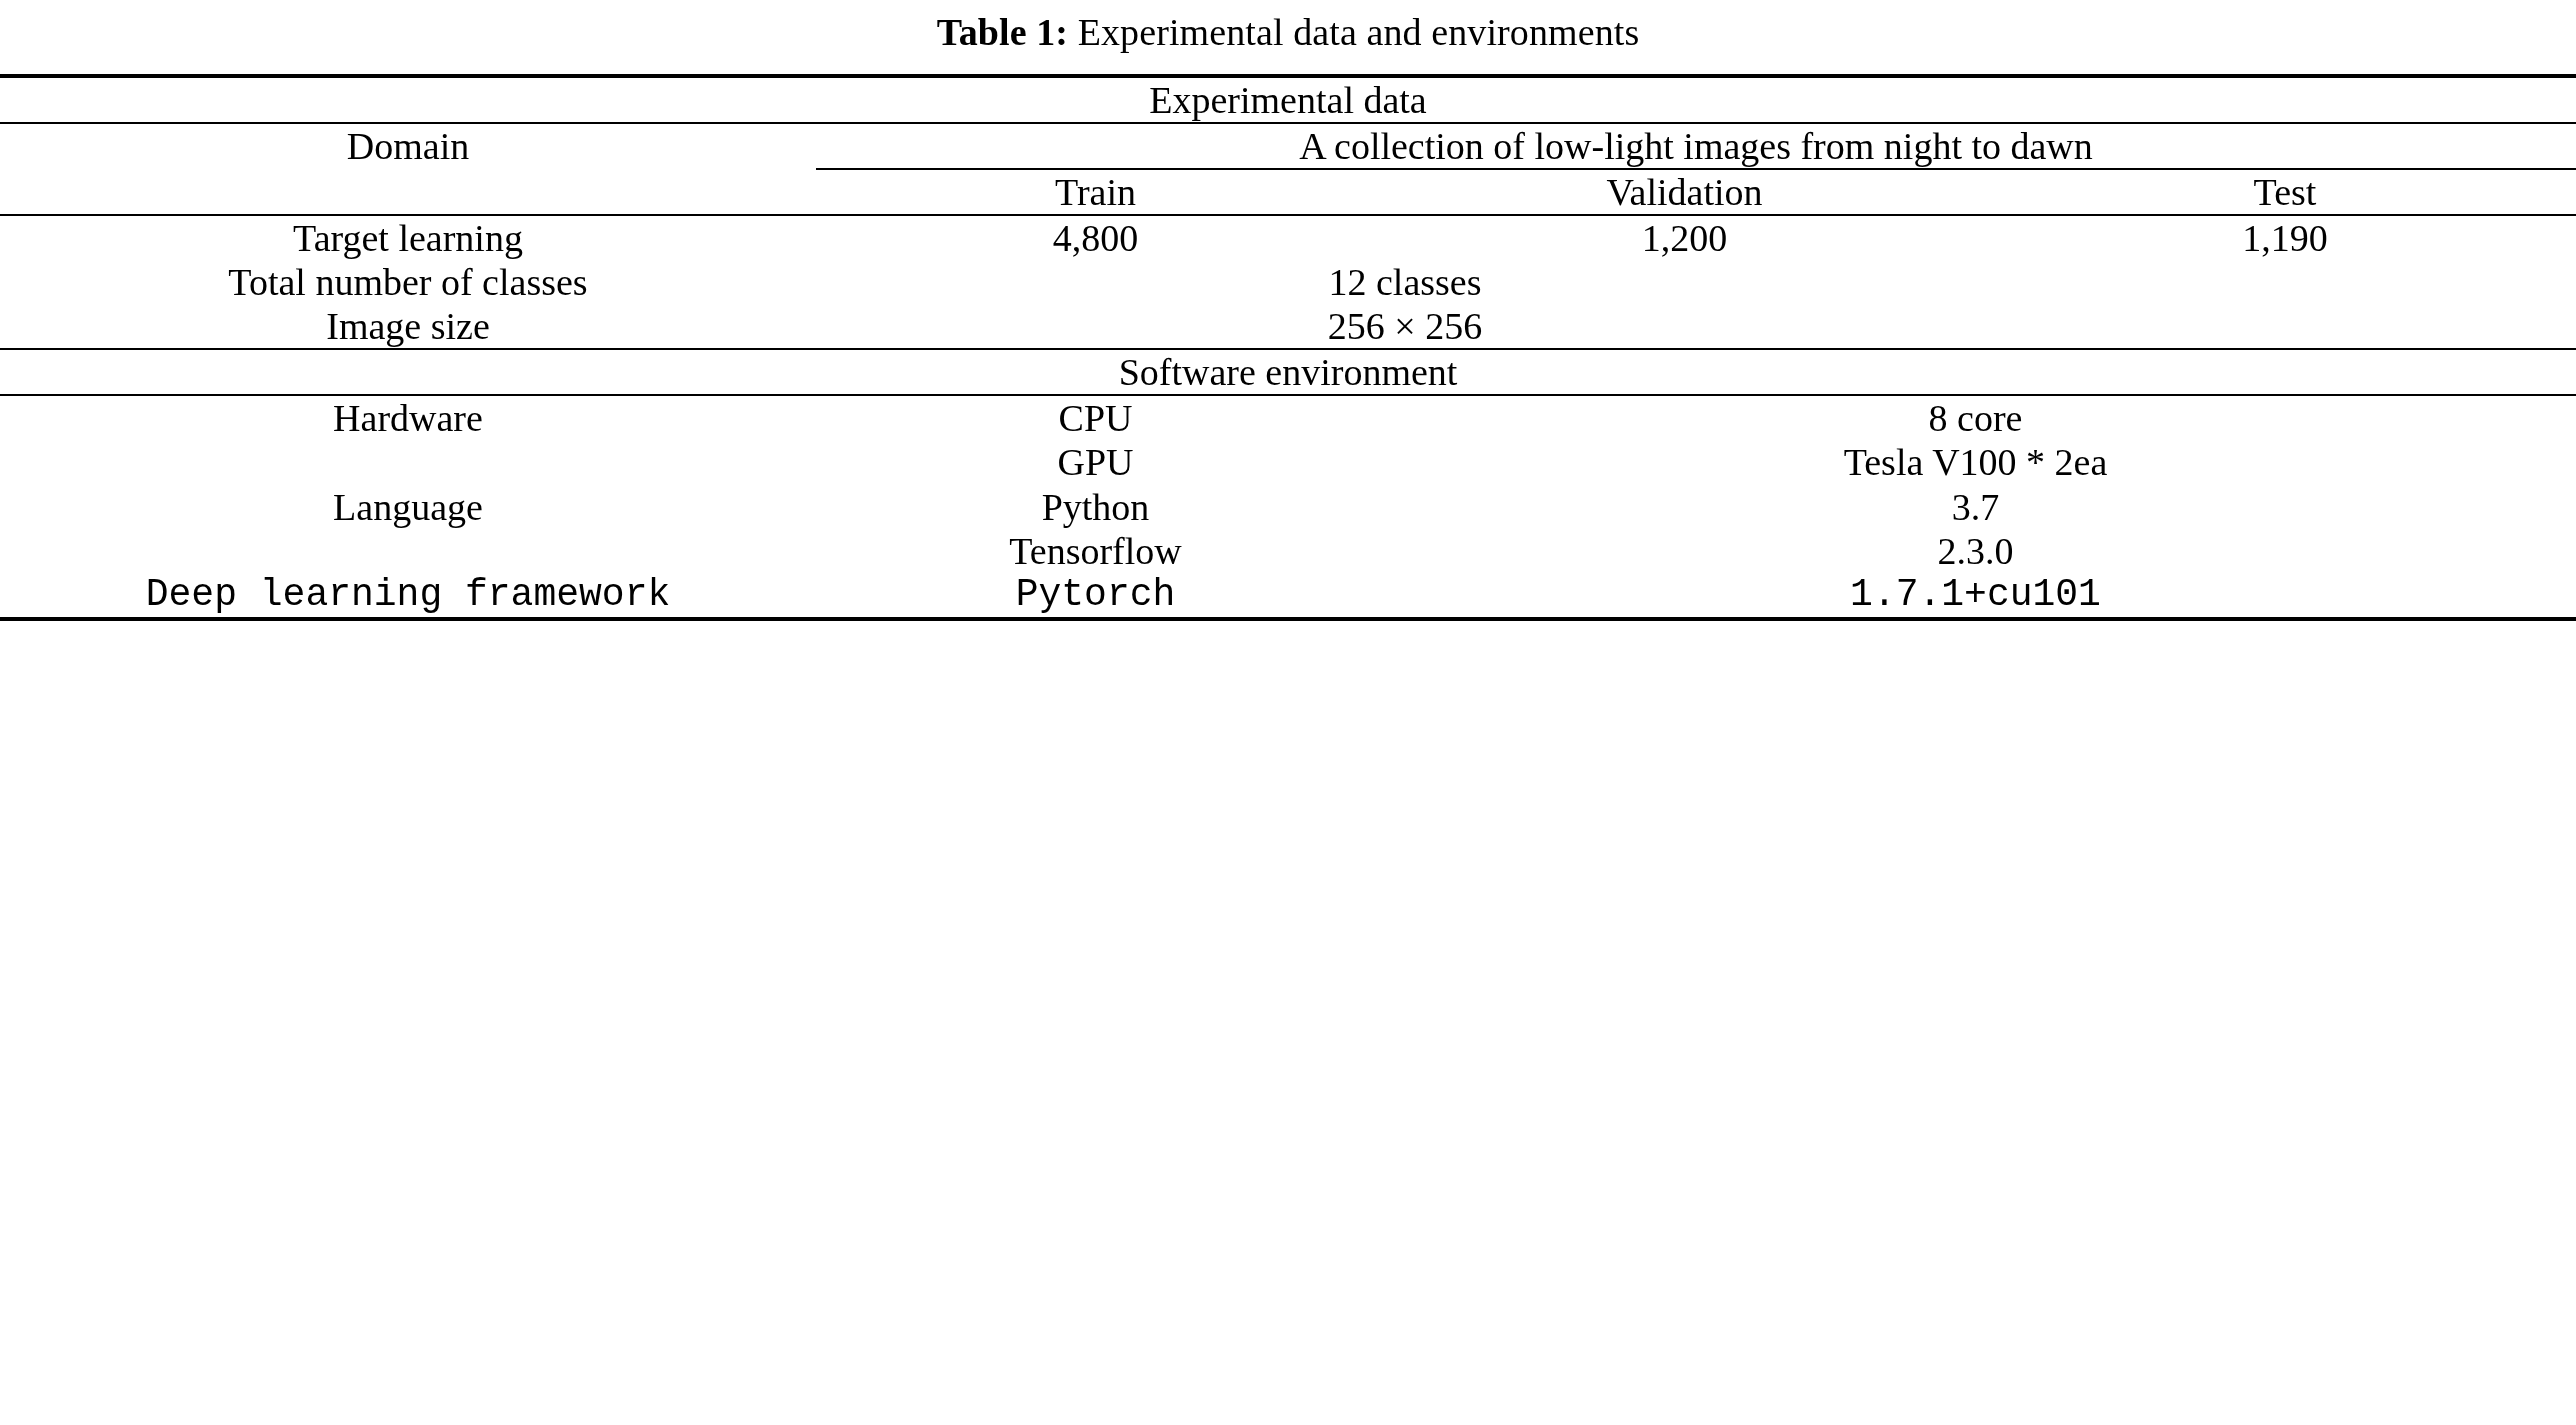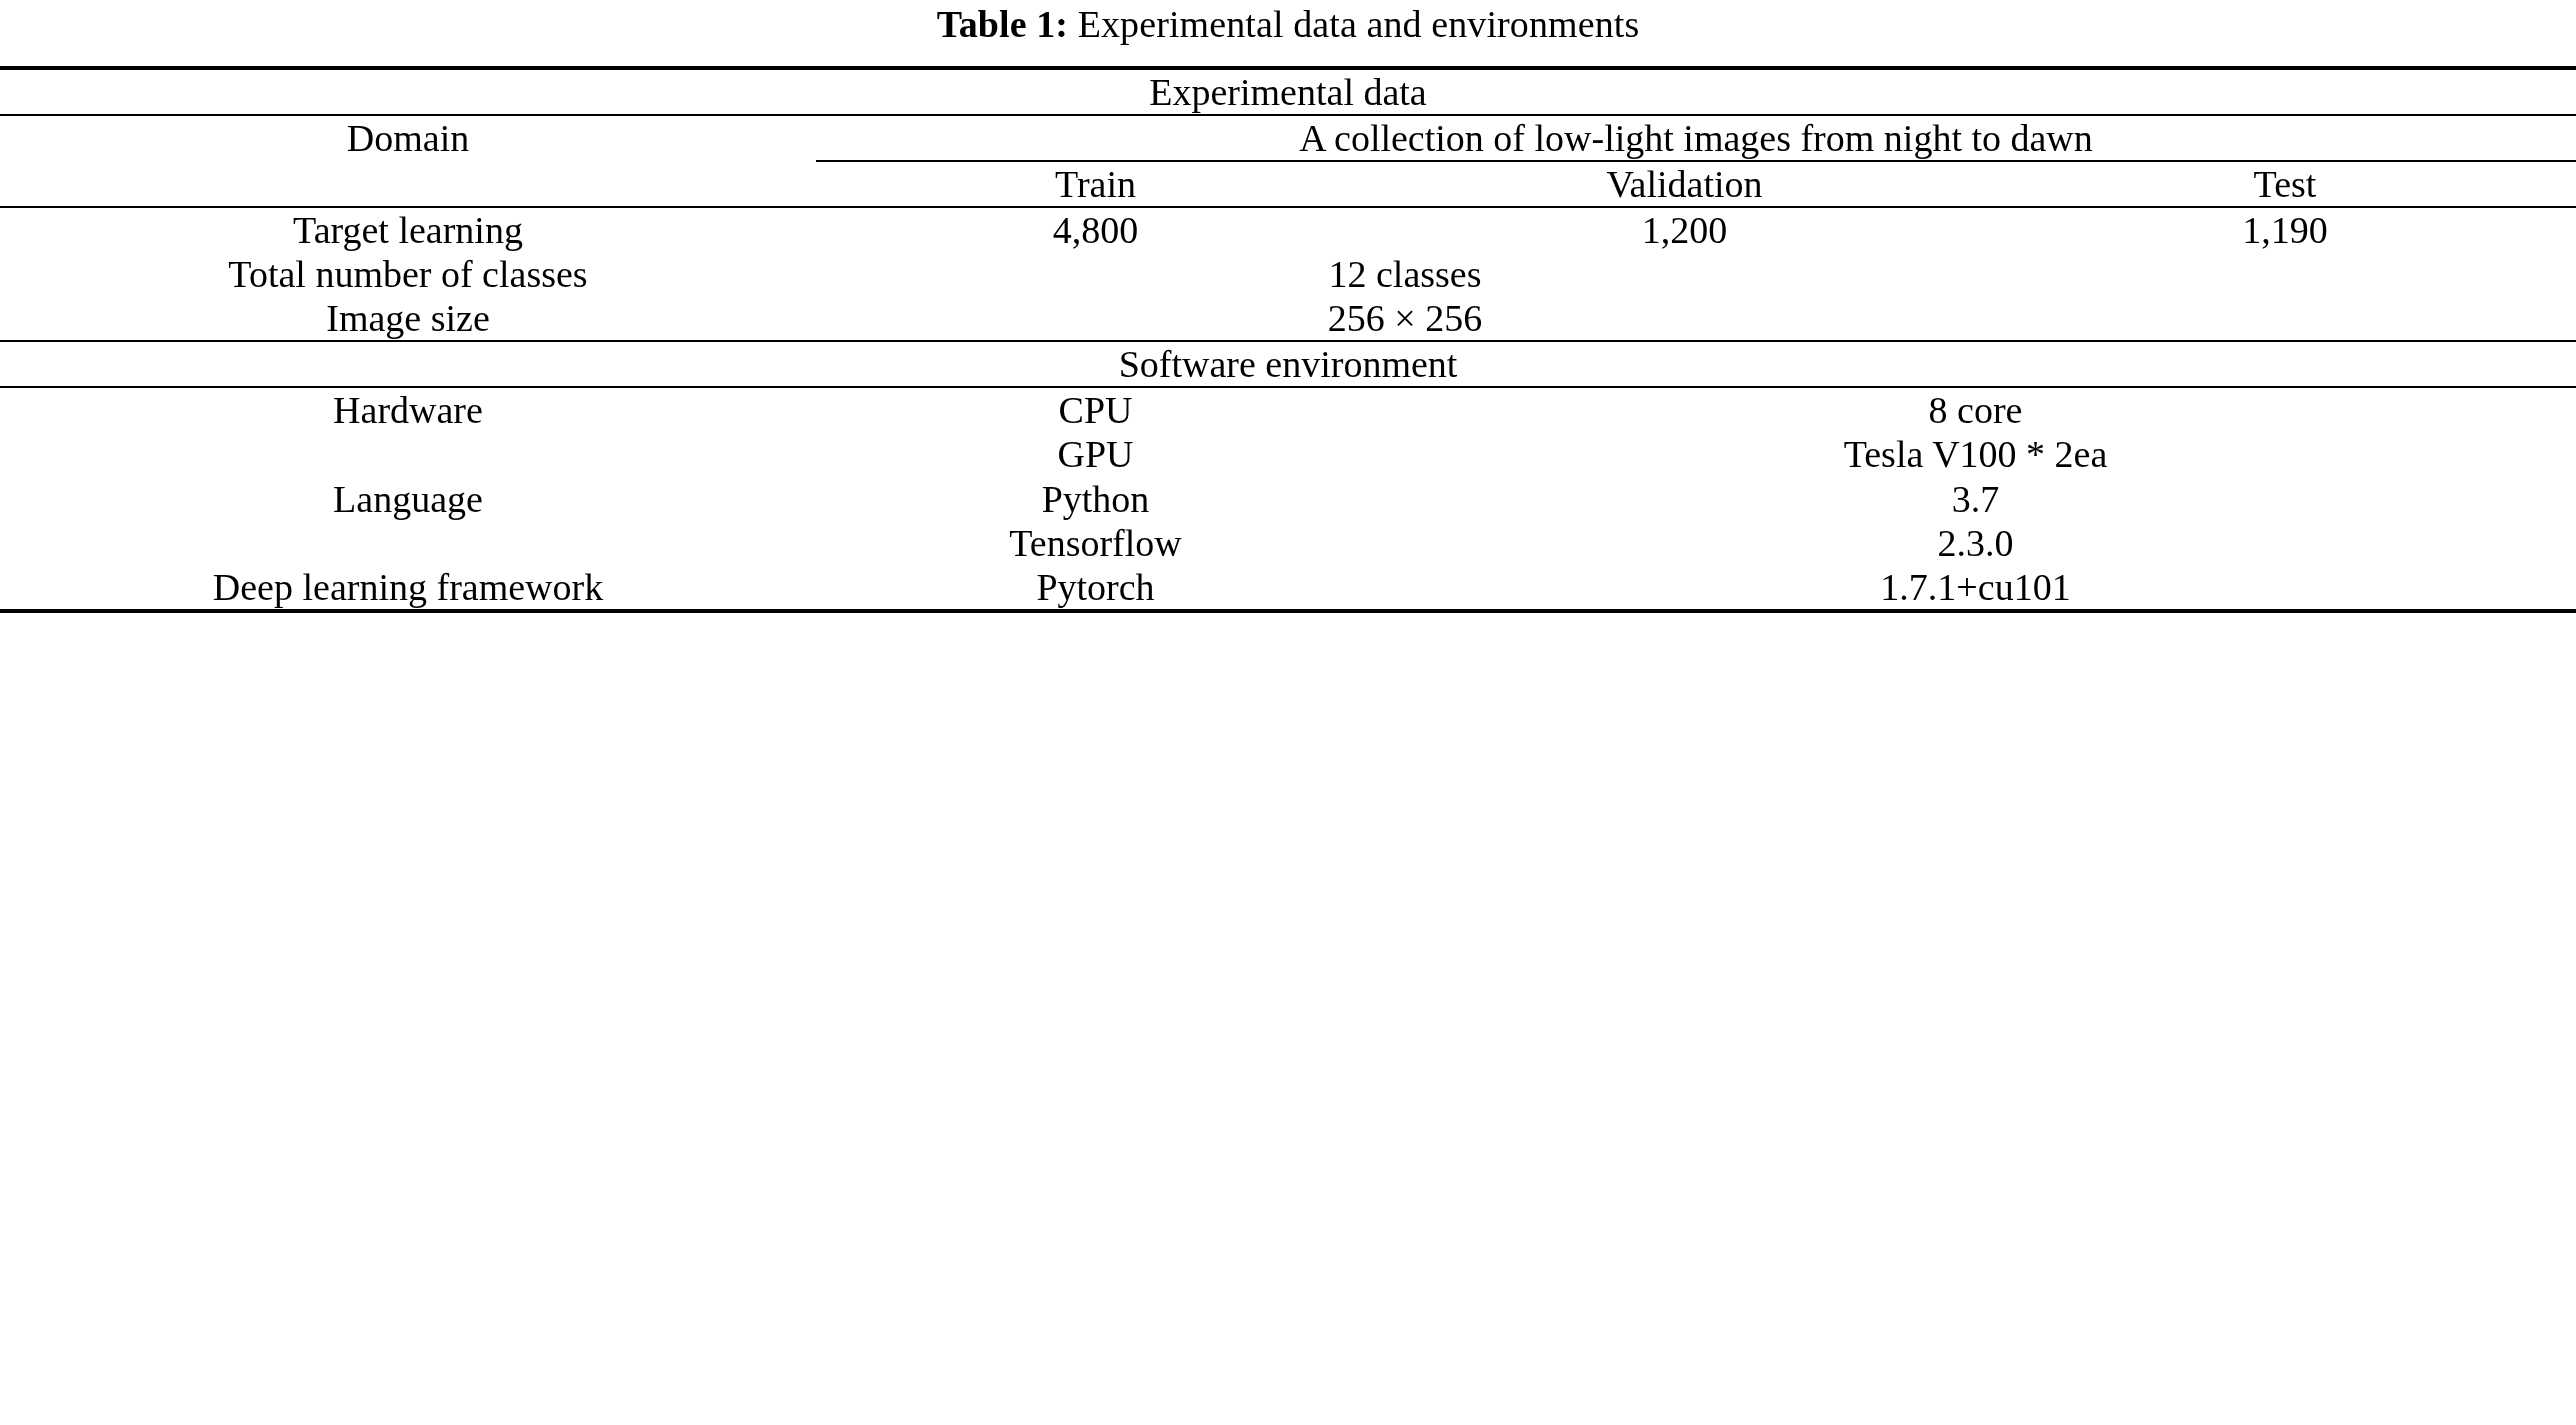--- a/index.html
+++ b/index.html
@@ -9,21 +9,21 @@
   }
   body {
     width: 2576px;
     font-family: "Liberation Serif", "DejaVu Serif", serif;
     color: #000000;
     -webkit-font-smoothing: antialiased;
   }
   .sheet {
     width: 2576px;
     box-sizing: border-box;
-    padding: 2px 0 0 0;
+    padding: 10px 0 0 0;
   }
   .caption {
     text-align: center;
     font-size: 38px;
     line-height: 1.18;
     margin: 0 0 14.5px 0;
     letter-spacing: 0.1px;
   }
   .caption .lbl {
     font-weight: bold;
@@ -34,21 +34,21 @@
     table-layout: fixed;
     font-size: 38px;
     margin-top: 19px;
   }
   table.tbl td {
     padding: 0;
     vertical-align: middle;
   }
   tr.r-top td { border-top: 4.6px solid #000; }
   tr.r-thin td { border-top: 2.6px solid #000; }
-  tr.r-bot td { border-bottom: 4.6px solid #000; }
+  tr.r-bot td { border-bottom: 4.6px solid #000; font-family: Liberation Mono, monospace; }
 
   .cell {
     padding: 11.2px 0 11.2px 0;
     font-size: 38px;
     line-height: 1.16;
     white-space: nowrap;
   }
   .pad-l {
     padding-left: 20px;
   }

